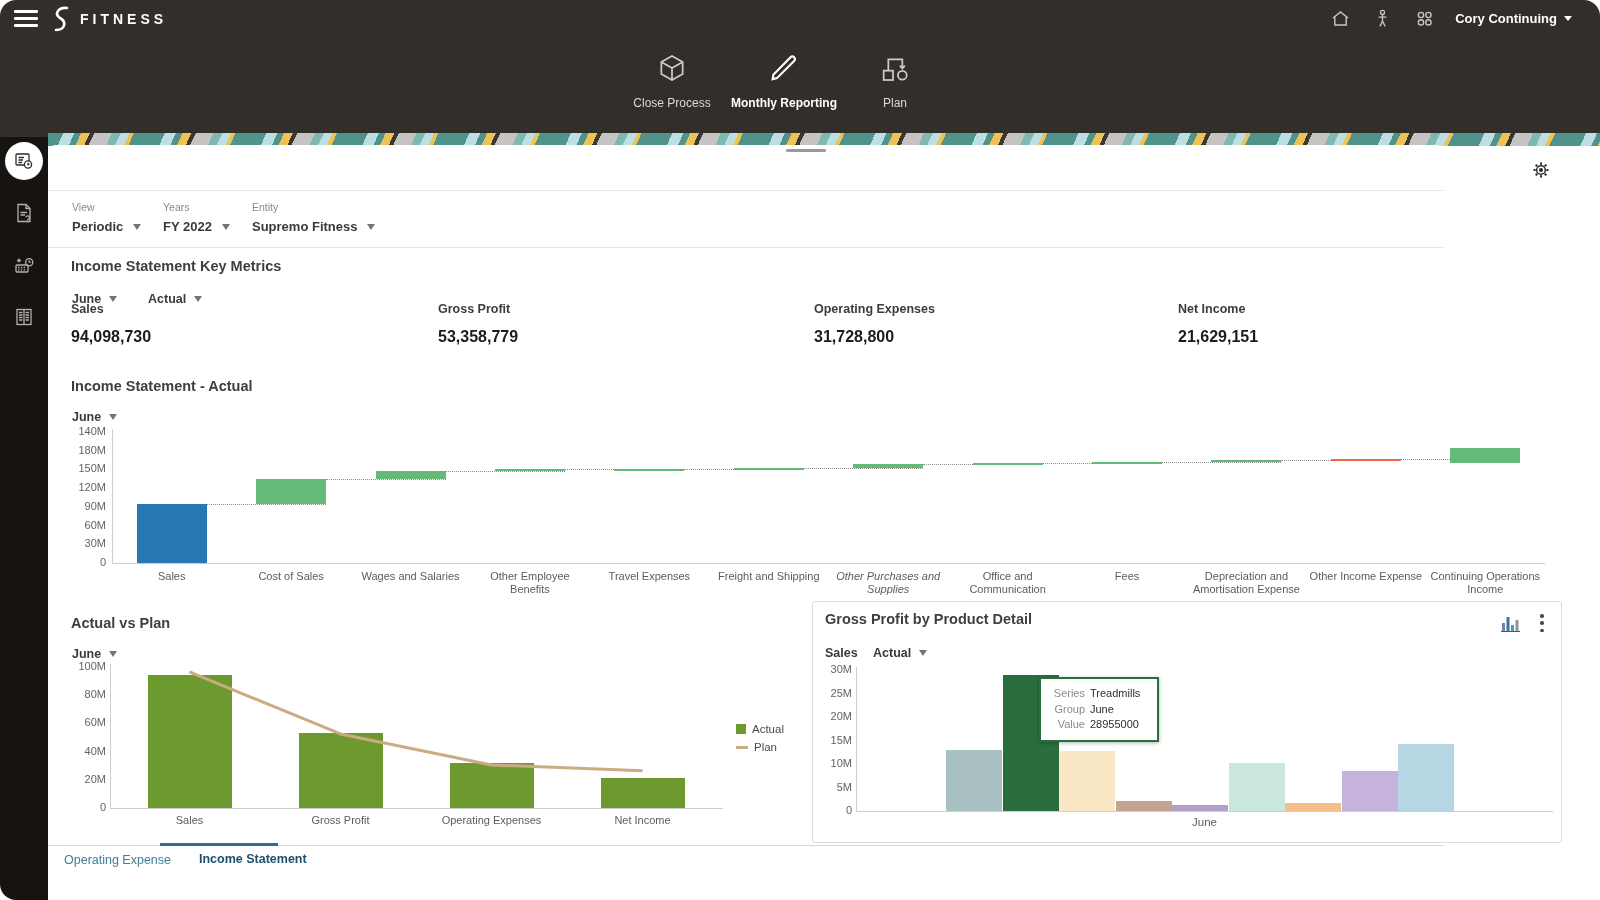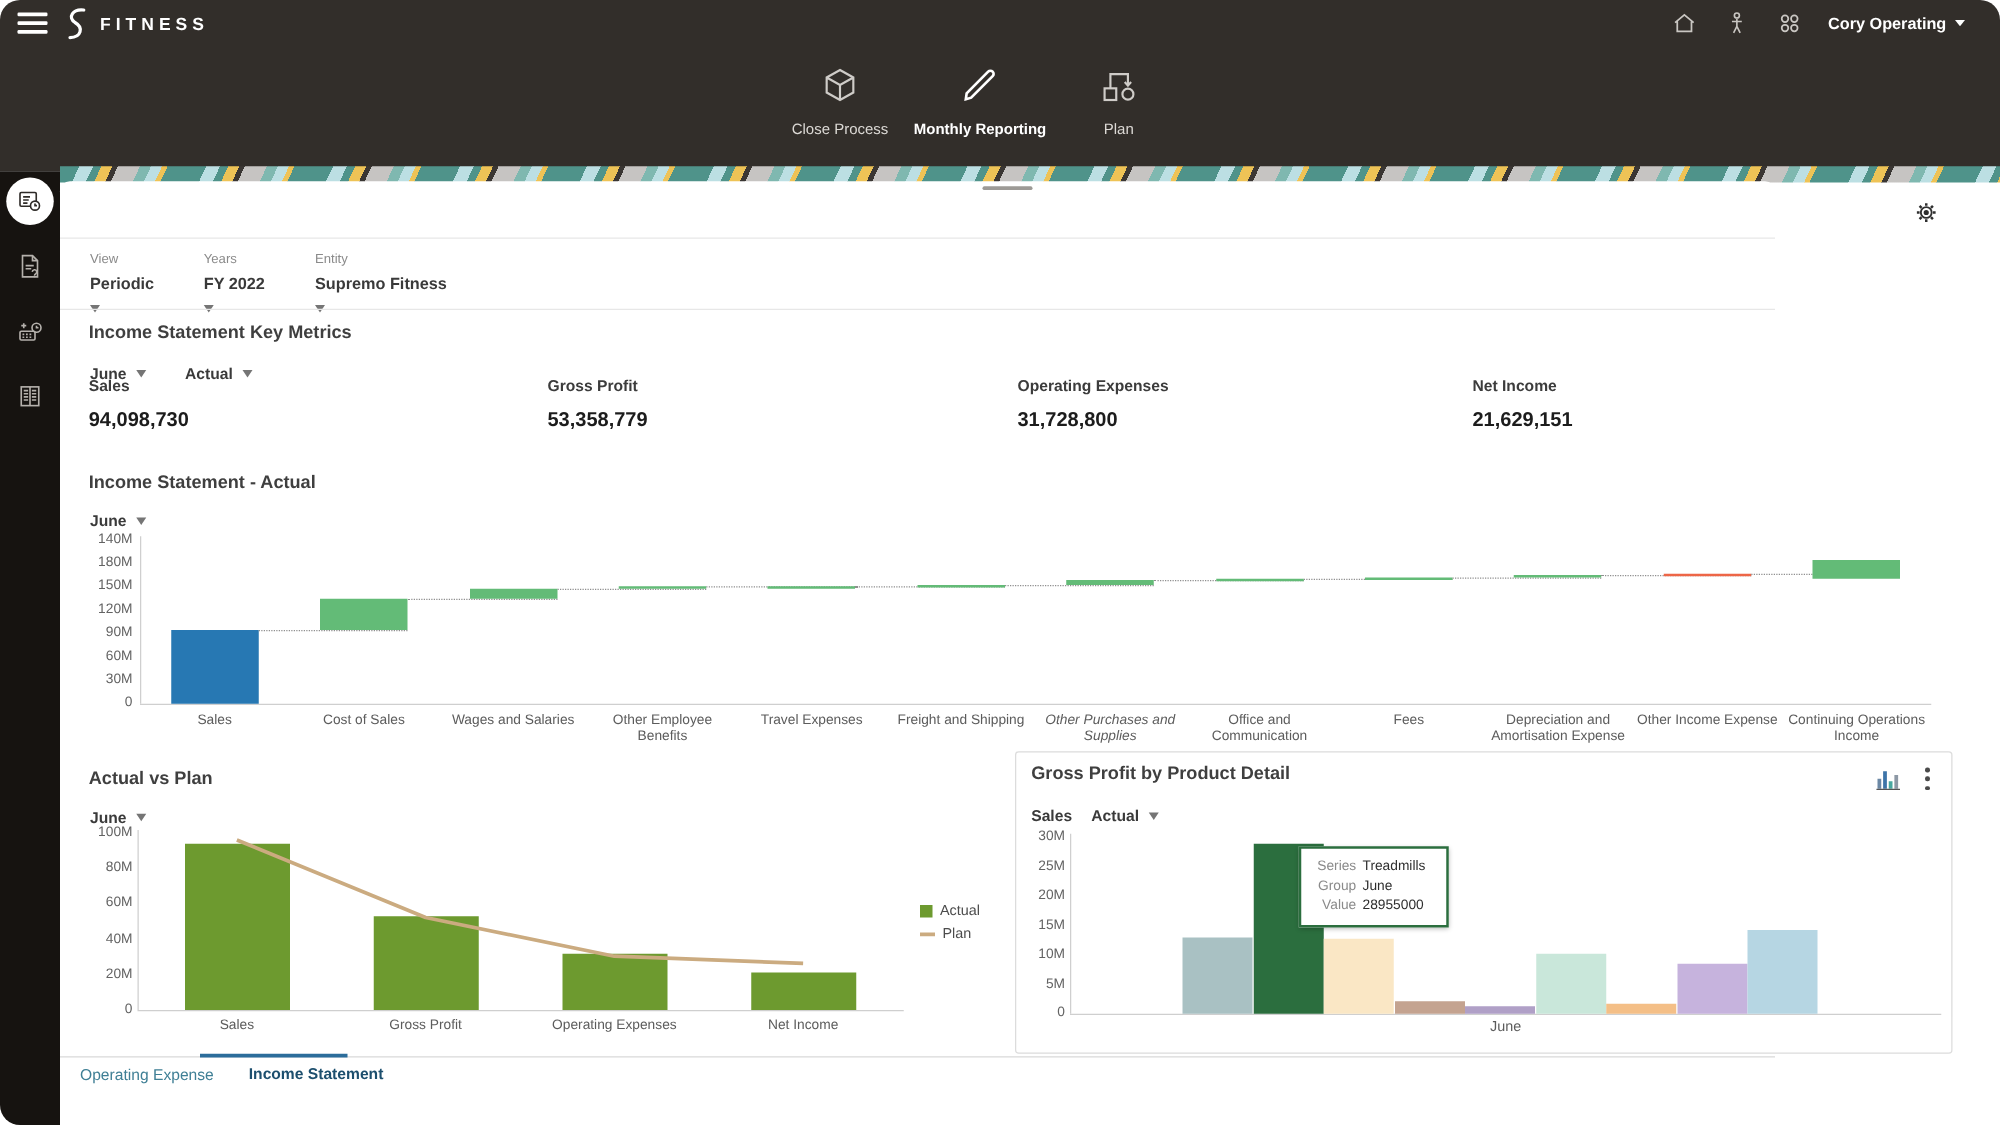--- a/index.html
+++ b/index.html
@@ -18,27 +18,27 @@
   .user-menu{display:flex;align-items:center;gap:7px;color:#fff;font-size:13px;font-weight:bold;cursor:pointer;}
   .caret-w{width:0;height:0;border-left:4px solid transparent;border-right:4px solid transparent;border-top:5px solid #fff;}
   
   .deco-strip{position:absolute;left:48px;top:133px;width:1552px;height:13px;
     background:repeating-linear-gradient(115deg,#4f938a 0 14px,#bcdfe3 14px 24px,#4f938a 24px 30px,#eec356 30px 38px,#3a3633 38px 42px,#c6c4c2 42px 58px,#7fb8b0 58px 66px,#bcdfe3 66px 74px,#eec356 74px 78px,#4f938a 78px 92px);}
   
   .sidenav{position:absolute;left:0;top:137px;width:48px;height:763px;background:#161310;}
   .side-btn{position:absolute;left:5px;width:38px;height:38px;display:flex;align-items:center;justify-content:center;cursor:pointer;border-radius:50%;}
   .side-btn.active{background:#fff;}
   
-  .panel{position:absolute;left:48px;top:145px;width:1372px;height:755px;background:#fff;border-radius:8px 8px 0 0;}
+  .panel{position:absolute;left:48px;top:145px;width:1372px;height:755px;background:#fff;border-radius:8px 8px 0 0;padding-left:24px;}
   .drag-handle{position:absolute;left:738px;top:4px;width:40px;height:3px;background:#9d9a96;border-radius:2px;cursor:grab;}
   .gear-btn{position:absolute;left:1483px;top:14px;width:22px;height:22px;background:none;border:none;padding:0;cursor:pointer;}
   .hr{position:absolute;left:0;right:0;height:1px;background:#e7e7e7;}
   .filter-group{position:absolute;top:56px;cursor:default;}
   .filter-label{font-size:10.5px;color:#8a8a8a;margin-bottom:6px;}
-  .filter-value{display:flex;align-items:flex-start;gap:10px;font-size:13px;font-weight:bold;color:#3a3a3a;cursor:pointer;flex-direction:column;}
+  .filter-value{display:flex;align-items:center;gap:10px;font-size:13px;font-weight:bold;color:#3a3a3a;cursor:pointer;}
   .caret-g{width:0;height:0;border-left:4.5px solid transparent;border-right:4.5px solid transparent;border-top:6px solid #757575;}
   .sec-title{position:absolute;margin:0;font-size:14.5px;font-weight:bold;color:#3f3f3f;}
   .pov-btn{position:absolute;display:flex;align-items:center;gap:8px;font-size:12.5px;font-weight:bold;color:#3a3a3a;cursor:pointer;}
   .metric-label{position:absolute;font-size:12.5px;font-weight:bold;color:#3c3c3c;}
   .metric-value{position:absolute;font-size:16px;font-weight:bold;color:#1c1c1c;}
   
   .chart{position:absolute;}
   .ytick{position:absolute;text-align:right;font-size:11px;color:#636363;}
   .vax{position:absolute;width:1px;background:#cfcfcf;}
   .hax{position:absolute;height:1px;background:#cfcfcf;}
@@ -131,21 +131,21 @@
       </span>
       <span class="tb-icon">
         <svg width="21" height="21" viewBox="0 0 24 24" fill="none" stroke="#c9c6c2" stroke-width="1.6">
             <circle cx="8" cy="8" r="3"></circle>
             <circle cx="16.5" cy="8" r="3"></circle>
             <circle cx="8" cy="16.5" r="3"></circle>
             <circle cx="16.5" cy="16.5" r="3"></circle>
           </svg>
       </span>
       <span class="user-menu">
-        <span>Cory Operating</span>
+        <span>Cory Continuing</span>
         <span class="caret-w"></span>
       </span>
     </div>
   </header>
 
   <div class="deco-strip"></div>
 
   <aside class="sidenav">
     <div class="side-btn active" style="top:5px;">
       <span>

